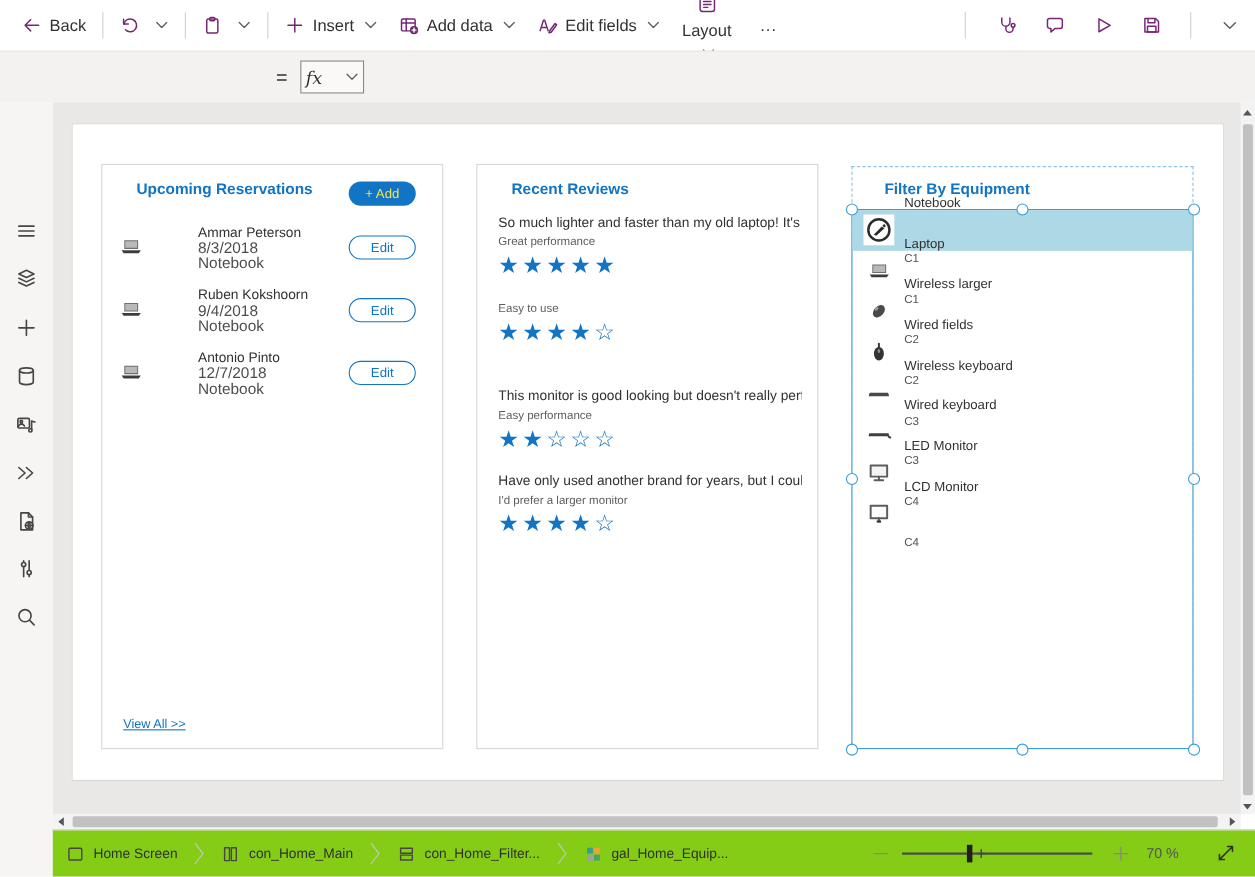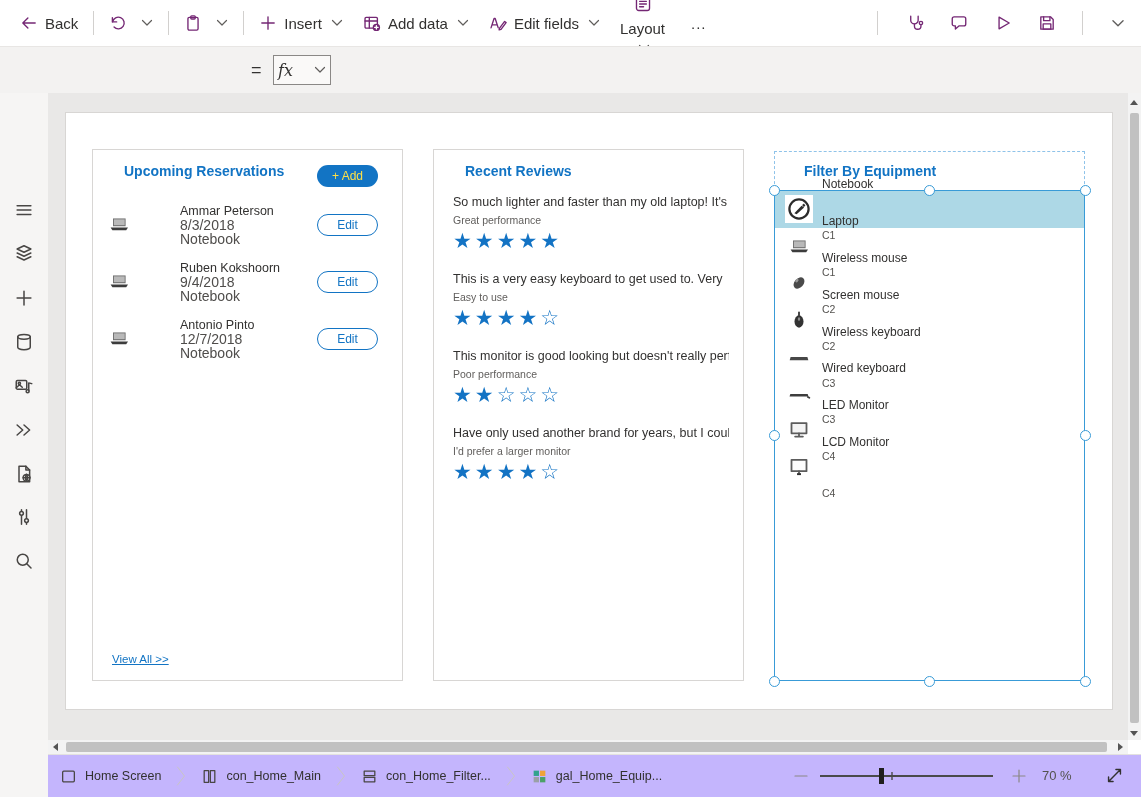--- a/index.html
+++ b/index.html
@@ -70,21 +70,21 @@
   .equip-cat { font-size:10.5px; color:#54524f; line-height:12px;margin-top:38px; }
   .handle { position:absolute; width:11px; height:11px; border-radius:50%; background:#fff; border:1.6px solid #399bd7; cursor:pointer; }
 
   
   .hscroll { position:absolute; left:48px; top:740px; width:1080px; height:14px; background:#f3f3f3; }
   .hthumb { position:absolute; left:18px; top:2px; width:1041px; height:10px; background:#c1c1c1; border-radius:2px; }
   .vscroll { position:absolute; left:1128px; top:93px; width:13px; height:647px; background:#f3f3f3; }
   .vthumb { position:absolute; left:2px; top:20px; width:9px; height:610px; background:#c1c1c1; border-radius:2px; }
 
   
-  .status { position:absolute; left:48px; top:754px; width:1093px; height:43px; background:#c4b5fd; border-top:1px solid #e3e1df; }
+  .status { position:absolute; left:48px; top:754px; width:1093px; height:43px; background:#84cc16; border-top:1px solid #e3e1df; }
   .breadcrumb { position:absolute; left:12px; top:0; height:42px; display:flex; align-items:center; }
   .crumb { display:flex; align-items:center; gap:8px; font-size:12.5px; color:#323130; cursor:pointer; white-space:nowrap; }
   .crumb svg { width:17px; height:17px; color:#484644; }
   .crumb-sep { width:10px; height:22px; color:#c8c6c4; margin:0 15px; stroke-width:1; }
   .zoom-minus,.zoom-plus { position:absolute; top:13px; width:16px; height:16px; color:#8a8886; cursor:pointer; }
   .zoom-minus { left:745px; } .zoom-plus { left:963px; }
   .zoom-track { position:absolute; left:772px; top:20px; width:173px; height:2px; background:#4a4a4a; cursor:pointer; }
   .zoom-thumb { position:absolute; left:59px; top:-7px; width:5px; height:16px; background:#201f1e; }
   .zoom-notch { position:absolute; left:68px; top:-3px; width:8px; height:8px; color:#4a4a4a; stroke-width:1.4; }
   .zoom-label { position:absolute; left:994px; top:13px; font-size:13px; color:#54524f; }
@@ -309,28 +309,27 @@
     <div class="panel" style="left:367px;">
       <div class="panel-title">Recent Reviews</div>
       <div class="review-list" id="review-list">
   <div class="review-item">
     <div class="review-text">So much lighter and faster than my old laptop! It's going to</div>
     <div class="review-sub">Great performance</div>
     <div class="review-stars">★★★★★</div>
   </div>
 
   <div class="review-item">
-    <div class="review-text">This is a very easy keyboard to get used to. Very</div>
     <div class="review-sub">Easy to use</div>
     <div class="review-stars">★★★★☆</div>
   </div>
 
   <div class="review-item">
     <div class="review-text">This monitor is good looking but doesn't really performa</div>
-    <div class="review-sub">Poor performance</div>
+    <div class="review-sub">Easy performance</div>
     <div class="review-stars">★★☆☆☆</div>
   </div>
 
   <div class="review-item">
     <div class="review-text">Have only used another brand for years, but I could get</div>
     <div class="review-sub">I'd prefer a larger monitor</div>
     <div class="review-stars">★★★★☆</div>
   </div>
 </div>
     </div>
@@ -368,35 +367,35 @@
   </div>
 
   <div class="equip-item">
     <span class="equip-icon">
             <svg viewBox="0 0 16 16" style="width:24px;height:24px;">
               <ellipse cx="8" cy="8" rx="3" ry="4.3" transform="rotate(42 8 8)" fill="#4a4a4a" stroke="none"></ellipse>
               <ellipse cx="6.6" cy="6.4" rx=".9" ry="1.3" transform="rotate(42 6.6 6.4)" fill="#9a9a9a" stroke="none"></ellipse>
             </svg>
           </span>
     <div class="equip-text">
-      <div class="equip-name">Wireless mouse</div>
+      <div class="equip-name">Wireless larger</div>
       <div class="equip-cat">C2</div>
     </div>
   </div>
 
   <div class="equip-item">
     <span class="equip-icon">
             <svg viewBox="0 0 16 16" style="width:24px;height:24px;">
               <ellipse cx="8" cy="9" rx="3" ry="4.1" fill="#333" stroke="none"></ellipse>
               <path d="M8 4.9V3" stroke="#333"></path>
               <ellipse cx="8" cy="7.4" rx=".8" ry="1.2" fill="#8d8d8d" stroke="none"></ellipse>
             </svg>
           </span>
     <div class="equip-text">
-      <div class="equip-name">Screen mouse</div>
+      <div class="equip-name">Wired fields</div>
       <div class="equip-cat">C2</div>
     </div>
   </div>
 
   <div class="equip-item">
     <span class="equip-icon">
             <svg viewBox="0 0 16 16" style="width:24px;height:24px;">
               <path d="M2.4 8h11.2l.6 2.2H1.8z" fill="#474747" stroke="none"></path>
             </svg>
           </span>

